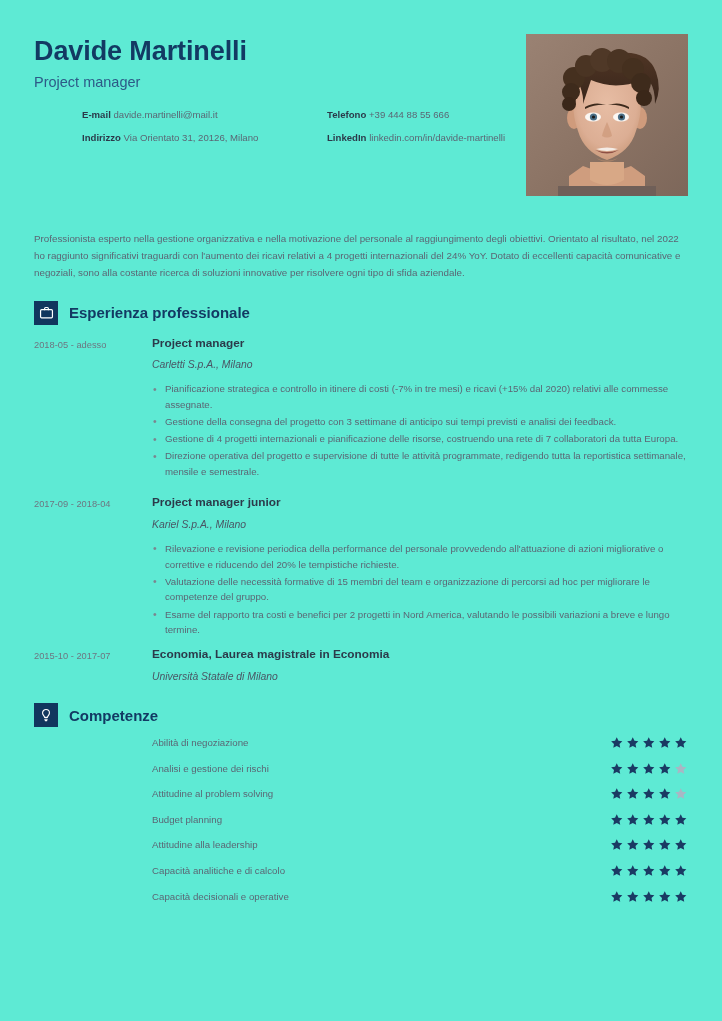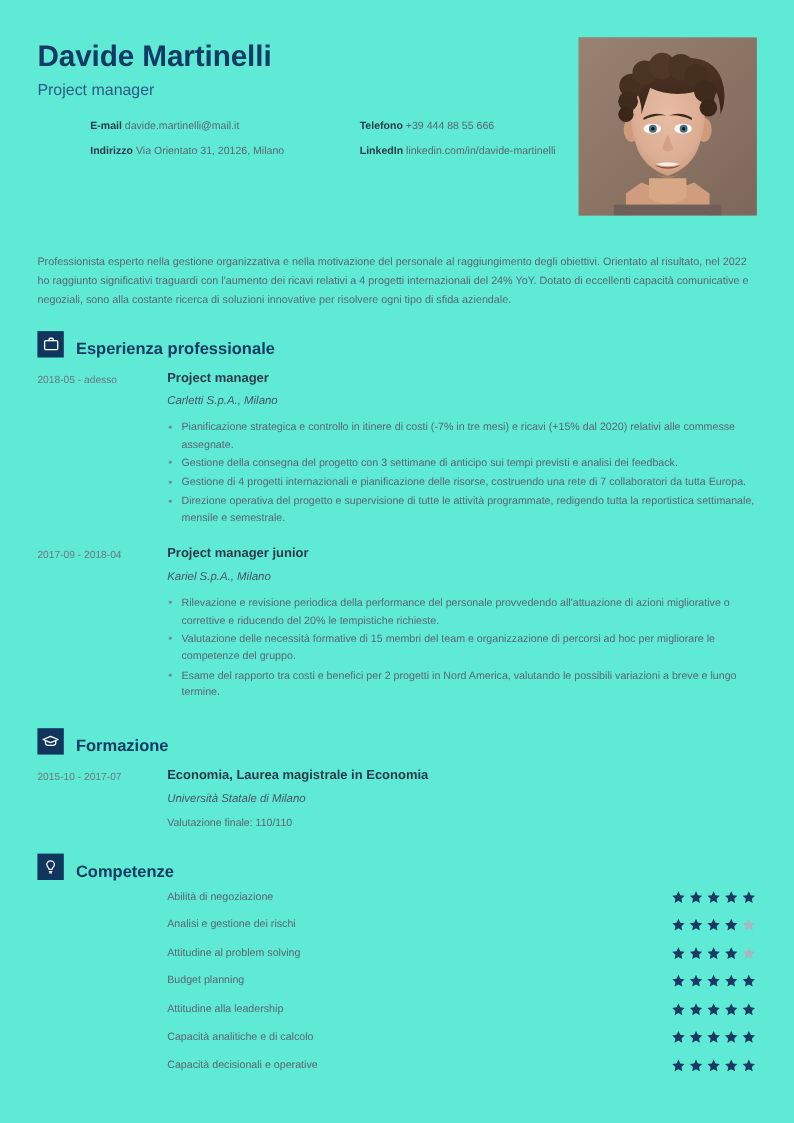--- a/index.html
+++ b/index.html
@@ -45,21 +45,21 @@
 
   
   .summary {
     margin:35px 34px 0 34px;
     font-size:9.8px; line-height:1.72; color:#5b6674;
     text-align:left;
   }
 
   
   .section { margin:0 34px; }
-  .sec-head { display:flex; align-items:flex-end; gap:11px; margin-top:19px; margin-bottom:9px; }
+  .sec-head { display:flex; align-items:center; gap:11px; margin-top:19px; margin-bottom:9px; }
   .sec-badge {
     width:24px; height:24px; flex:0 0 24px;
     background:#11365e;
     display:flex; align-items:center; justify-content:center;
   }
   .sec-badge svg { display:block; }
   .sec-title { font-size:15px; font-weight:bold; color:#123a63; line-height:1; }
 
   
   .entry { display:flex; align-items:flex-start; margin-top:11px; }
@@ -231,36 +231,26 @@
         <ul class="bullets">
           <li>Rilevazione e revisione periodica della performance del personale provvedendo all'attuazione di azioni migliorative o correttive e riducendo del 20% le tempistiche richieste.</li>
           <li>Valutazione delle necessità formative di 15 membri del team e organizzazione di percorsi ad hoc per migliorare le competenze del gruppo.</li>
           <li>Esame del rapporto tra costi e benefici per 2 progetti in Nord America, valutando le possibili variazioni a breve e lungo termine.</li>
         </ul>
       </div>
     </div>
   </div>
 
   <div class="section">
-    <div class="sec-head" style="margin-top:22px;">
-      <span class="sec-badge">
-        <svg width="16" height="16" viewBox="0 0 24 24" fill="none" stroke="#ffffff" stroke-width="1.8" stroke-linecap="round" stroke-linejoin="round">
-          <path d="M12 5.2 1.8 9.4 12 13.6l10.2-4.2L12 5.2z"></path>
-          <path d="M5 11.3v3.1c0 1.7 3.1 3.1 7 3.1s7-1.4 7-3.1v-3.1"></path>
-        </svg>
-      </span>
-      <span class="sec-title">Formazione</span>
-    </div>
 
     <div class="entry">
       <div class="entry-date">2015-10  - 2017-07</div>
       <div class="entry-body">
         <div class="entry-role">Economia, Laurea magistrale in Economia</div>
         <div class="entry-org">Università Statale di Milano</div>
-        <div class="entry-note">Valutazione finale: 110/110</div>
       </div>
     </div>
   </div>
 
   <div class="section">
     <div class="sec-head" style="">
       <span class="sec-badge">
         <svg width="14" height="14" viewBox="0 0 24 24" fill="none" stroke="#ffffff" stroke-width="1.9" stroke-linecap="round" stroke-linejoin="round">
           <path d="M12 2.6c-3.3 0-5.9 2.6-5.9 5.8 0 2.3 1.3 3.7 2.3 5 .7.9 1.1 1.7 1.1 2.6h5c0-.9.4-1.7 1.1-2.6 1-1.3 2.3-2.7 2.3-5 0-3.2-2.6-5.8-5.9-5.8z"></path>
           <path d="M10 19.4h4"></path>

